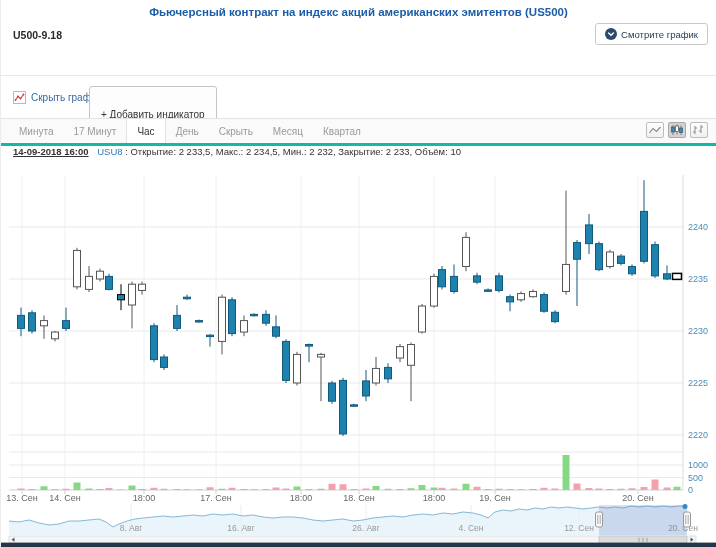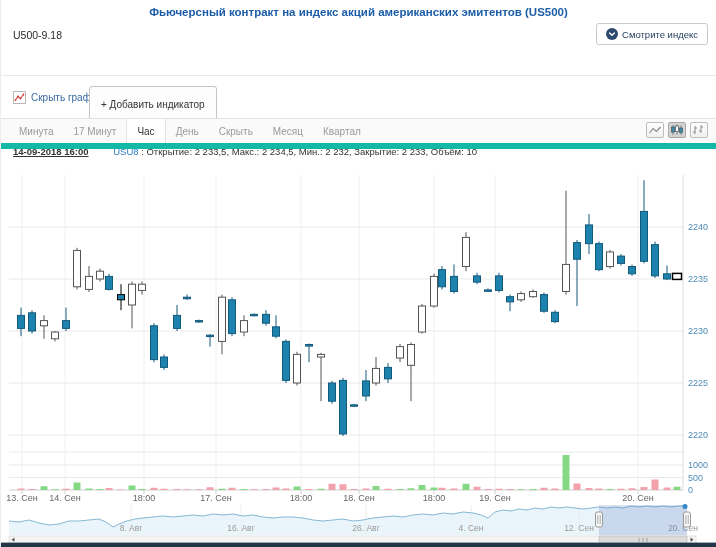--- a/index.html
+++ b/index.html
@@ -1,56 +1,56 @@
 <!DOCTYPE html>
 <html><head>
 <meta charset="utf-8">
 <style>
   html,body{margin:0;padding:0;background:#fff;}
   .page{
     position:relative;width:716px;height:547px;overflow:hidden;background:#fff;
     font-family:"Liberation Sans",sans-serif;border-left:1px solid #ececec;box-sizing:border-box;
   }
   .title{position:absolute;top:6px;left:0;right:0;text-align:center;font-size:11.5px;font-weight:bold;color:#1b5da8;}
-  .instrument{position:absolute;top:29px;left:12px;font-size:10.5px;font-weight:normal;color:#2b2b2b;}
+  .instrument{position:absolute;top:29px;left:12px;font-size:10.5px;font-weight:bold;color:#2b2b2b;}
   .see-also{position:absolute;top:23px;right:8px;display:flex;align-items:center;gap:4px;
     background:#fff;border:1px solid #c9c9c9;border-radius:3px;padding:4px 9px;font-size:9.5px;color:#25405e;
     font-family:"Liberation Sans",sans-serif;cursor:pointer;}
   .hr1{position:absolute;top:75px;left:0;right:0;height:1px;background:#e8e8e8;}
   .hide-chart{position:absolute;top:91px;left:12px;display:flex;align-items:center;gap:5px;
     font-size:10px;color:#35699f;cursor:pointer;}
   .add-indicator{position:absolute;top:86px;left:88px;background:#fdfdfd;border:1px solid #c4c4c4;border-radius:3px;
-    padding:12px 11px;font-size:10px;color:#333;font-family:"Liberation Sans",sans-serif;cursor:pointer;}
+    padding:22px 11px;font-size:10px;color:#333;font-family:"Liberation Sans",sans-serif;cursor:pointer;}
   .tabs{position:absolute;top:118px;left:0;right:0;height:24px;background:#fafafa;
-    border-top:1px solid #e3e3e3;border-bottom:6px solid #14b8a6;display:flex;align-items:stretch;padding-left:8px;}
+    border-top:1px solid #e3e3e3;border-bottom:3px solid #14b8a6;display:flex;align-items:stretch;padding-left:8px;}
   .tab{font-size:10px;color:#9a9a9a;padding:0 10px;display:flex;align-items:center;cursor:pointer;}
   .tab.active{background:#fff;color:#333;border-left:1px solid #e3e3e3;border-right:1px solid #e3e3e3;}
   .charttype{position:absolute;right:8px;top:122px;display:flex;gap:4px;}
   .ct-btn{width:18px;height:16px;border:1px solid #bdbdbd;border-radius:2px;background:linear-gradient(#fefefe,#f0f0f0);
     display:flex;align-items:center;justify-content:center;padding:0;cursor:pointer;}
   .ct-btn.active{background:#d3d3d3;border-color:#a8a8a8;}
   .infobar{position:absolute;top:146px;left:12px;right:0;font-size:9.5px;color:#333;white-space:nowrap;}
   .infobar .dt{font-weight:bold;color:#333;text-decoration:underline;}
-  .infobar .ticker{color:#2d7cc1;margin-left:22px;cursor:pointer;}
+  .infobar .ticker{color:#2d7cc1;margin-left:6px;cursor:pointer;}
   .infobar .details{color:#333;}
   #chart-svg{position:absolute;top:165px;left:0;}
 </style>
 </head>
 <body>
 
 <div class="page">
   <div class="title">Фьючерсный контракт на индекс акций американских эмитентов (US500)</div>
   <div class="instrument">U500-9.18</div>
 
   <button class="see-also">
     <svg width="12" height="12" viewBox="0 0 12 12">
       <circle cx="6" cy="6" r="6" fill="#2c4a6e"></circle>
       <path d="M3.6 4.9 L6 7.3 L8.4 4.9" stroke="#fff" stroke-width="1.4" fill="none" stroke-linecap="round"></path>
     </svg>
-    <span>Смотрите индекс</span>
+    <span>Смотрите график</span>
   </button>
 
   <div class="hr1"></div>
 
   <div class="hide-chart">
     <svg width="13" height="13" viewBox="0 0 13 13">
       <rect x="0.5" y="0.5" width="12" height="12" fill="#fff" stroke="#b9b9b9"></rect>
       <path d="M2.5 9 L5 5.5 L7.5 7.5 L10.5 3.5" stroke="#cf3a3a" stroke-width="1.1" fill="none"></path>
       <circle cx="2.5" cy="9" r="0.9" fill="#cf3a3a"></circle>
       <circle cx="5" cy="5.5" r="0.9" fill="#cf3a3a"></circle>

